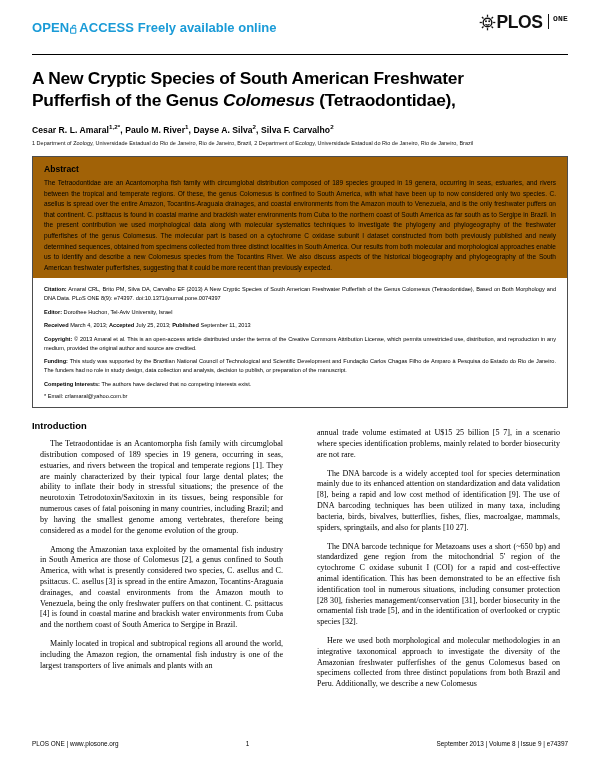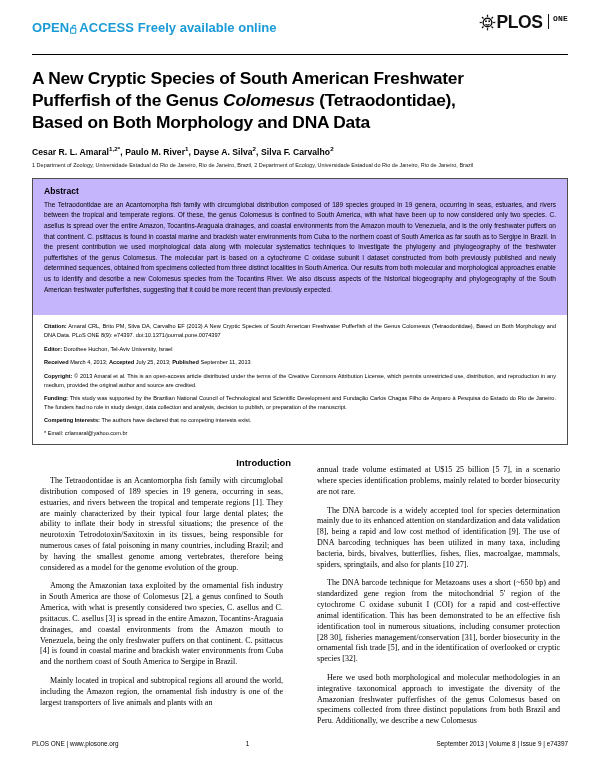--- a/index.html
+++ b/index.html
@@ -116,22 +116,22 @@
   }
 
   
   .infobox {
     margin-top: 9px;
     border: 1.1px solid #4d4d4d;
     background: #ffffff;
     padding: 0;
   }
   .abstract-pane {
-    background: #c4b5fd;
-    padding: 7px 11px 20px 11px;
+    background: #a16207;
+    padding: 7px 11px 5px 11px;
   }
   .abstract-heading {
     font-family: "Liberation Sans", sans-serif;
     font-size: 8.6px;
     font-weight: bold;
     margin: 0 0 4px 0;
   }
   .abstract-body {
     font-family: "Liberation Sans", sans-serif;
     font-size: 6.55px;
@@ -166,21 +166,20 @@
     gap: 18px;
     margin-top: 12px;
   }
   .col { width: 259px; }
   .section-heading {
     font-family: "Liberation Sans", sans-serif;
     font-size: 9.4px;
     font-weight: bold;
     margin: 0 0 5px 0;
     color: #000;
-    text-align: right;
   }
   .body-para {
     font-family: "Liberation Serif", serif;
     font-size: 8.05px;
     line-height: 1.345;
     text-align: justify;
     margin: 8px;
     text-indent: 10px;
     color: #000;
     letter-spacing: 0.01px;
@@ -242,21 +241,20 @@
       </span>
       <span class="plos-word">PLOS</span>
       <span class="plos-rule"></span>
       <span class="plos-one">ONE</span>
     </div>
   </div>
 
   <h1 class="title">
     <span>A New Cryptic Species of South American Freshwater</span><br>
     <span>Pufferfish of the Genus </span><em>Colomesus</em><span> (Tetraodontidae),</span><br>
-    <span>Based on Both Morphology and DNA Data</span>
   </h1>
 
   <div class="authors">
     <span>Cesar R. L. Amaral</span><sup>1,2*</sup>, <span>Paulo M. River</span><sup>1</sup>, <span>Dayse A. Silva</span><sup>2</sup>, <span>Silva F. Carvalho</span><sup>2</sup>
   </div>
 
   <div class="affiliations">1 Department of Zoology, Universidade Estadual do Rio de Janeiro, Rio de Janeiro, Brazil, 2 Department of Ecology, Universidade Estadual do Rio de Janeiro, Rio de Janeiro, Brazil</div>
 
   <div class="infobox">
     <div class="abstract-pane">

